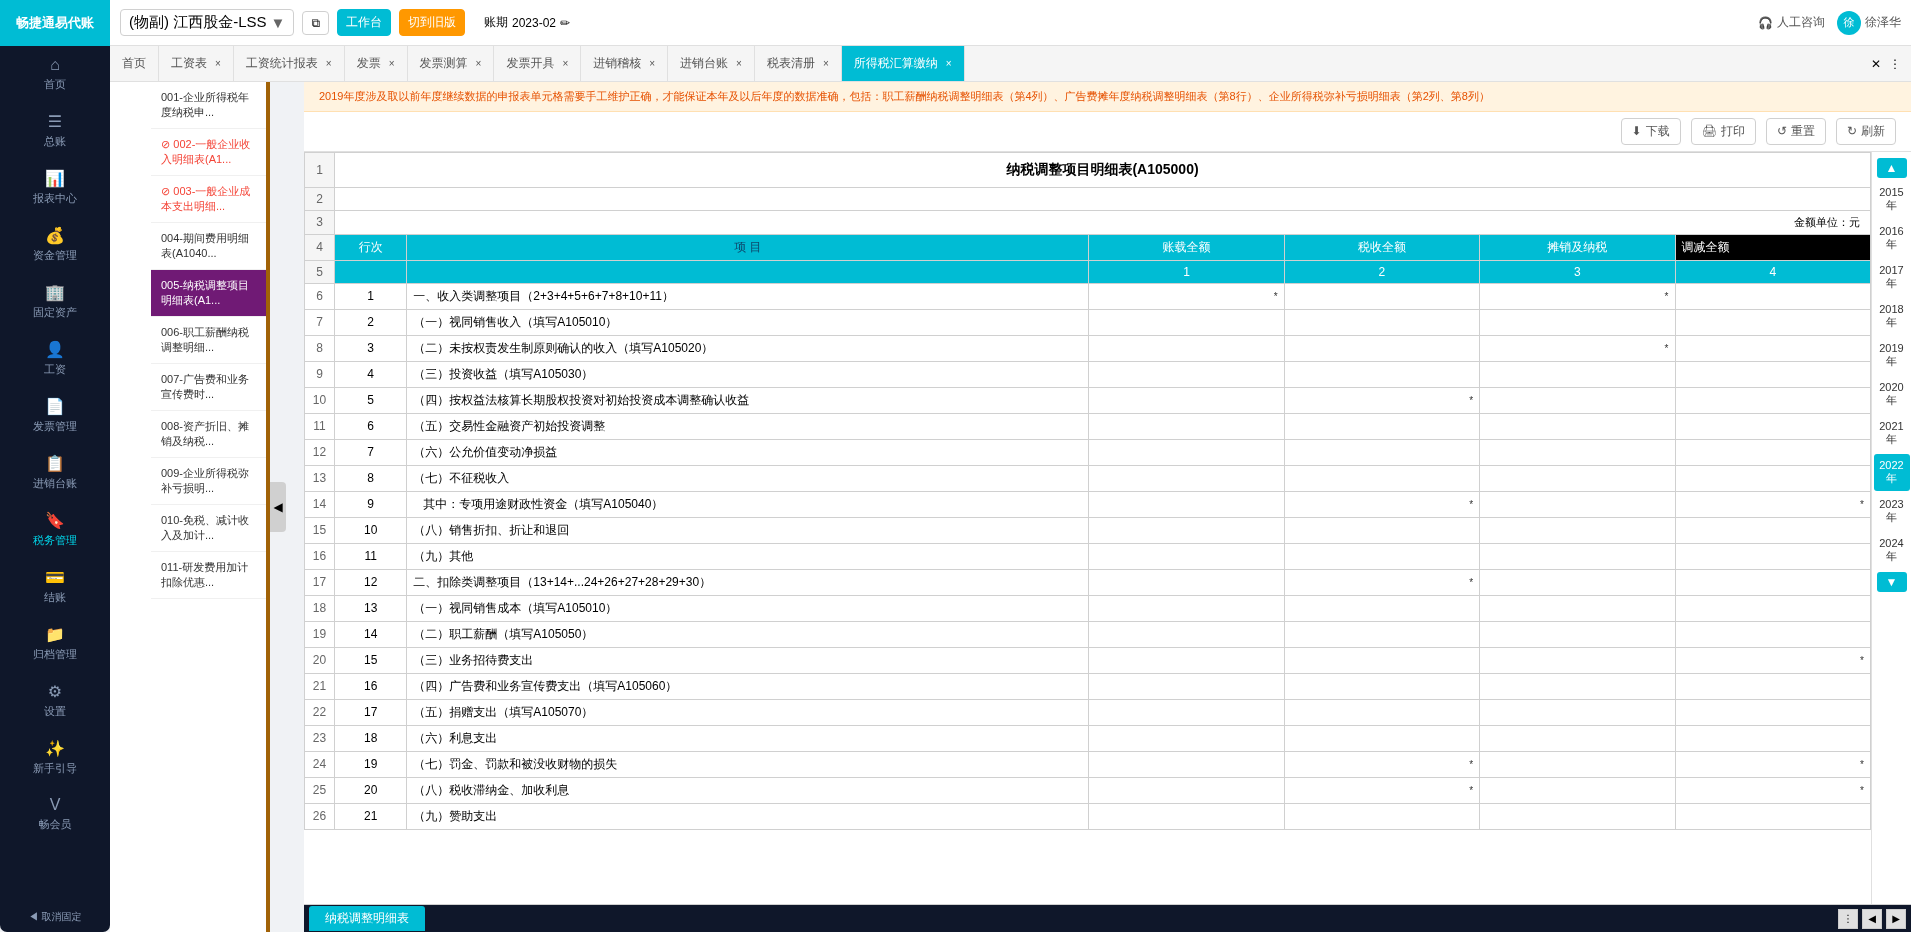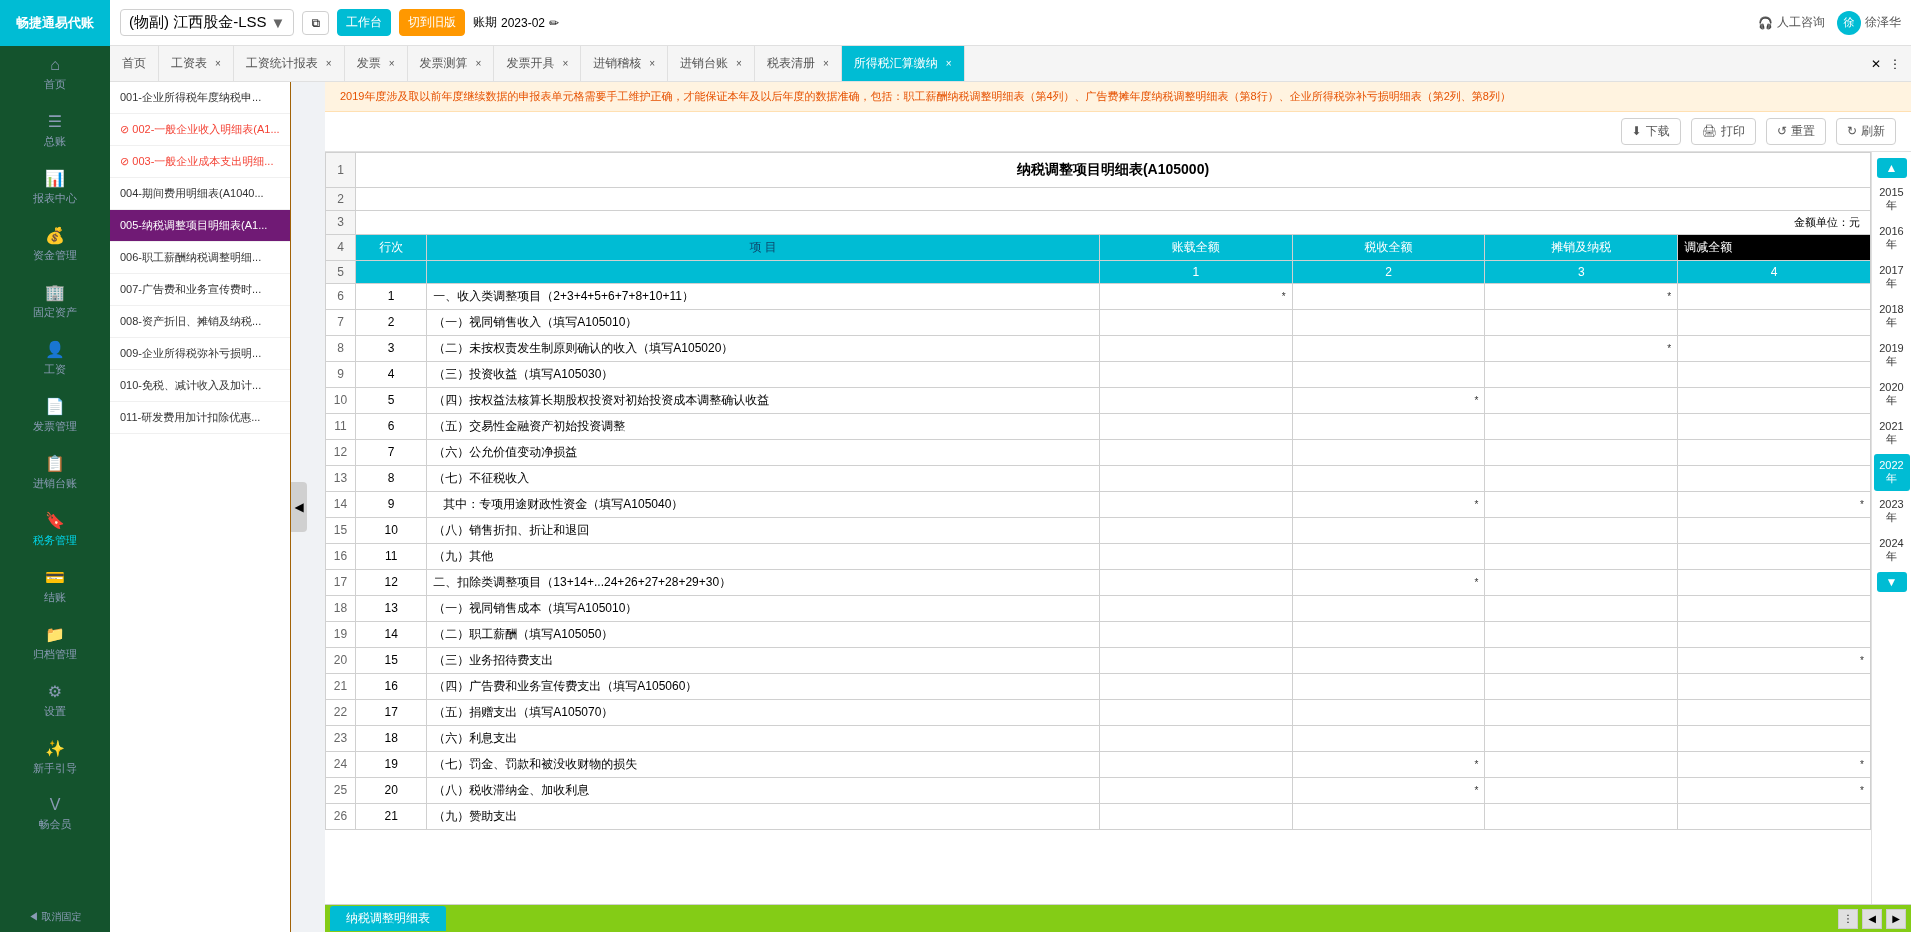--- a/index.html
+++ b/index.html
@@ -1,52 +1,52 @@
 <!DOCTYPE html>
 <html><head>
   <meta charset="utf-8">
   <style>
     * { box-sizing: border-box; margin: 0; padding: 0; }
     body { font-family: 'Microsoft YaHei', SimSun, sans-serif; font-size: 12px; background: #f0f2f5; display: flex; height: 932px; overflow: hidden; }
 
     
-    .sidebar { width: 110px; background: #14532d; display: flex; flex-direction: column; height: 100%; flex-shrink: 0; }
+    .sidebar { width: 110px; background: #0f172a; display: flex; flex-direction: column; height: 100%; flex-shrink: 0; border-radius: 7px; }
     .sidebar-logo { background: #00bcd4; height: 46px; display: flex; align-items: center; justify-content: center; color: white; font-size: 13px; font-weight: bold; padding: 0 8px; }
     .sidebar-nav { flex: 1; overflow-y: auto; }
     .sidebar-item { display: flex; flex-direction: column; align-items: center; justify-content: center; padding: 10px 0; color: #8a9bb5; cursor: pointer; font-size: 11px; }
     .sidebar-item.active { color: #00d4e8; }
     .sidebar-item .icon { font-size: 16px; margin-bottom: 3px; }
     .sidebar-fix { display: flex; align-items: center; justify-content: center; padding: 8px; color: #8a9bb5; font-size: 10px; cursor: pointer; }
 
     
     .main { flex: 1; display: flex; flex-direction: column; overflow: hidden; }
 
     
     .topbar { height: 46px; background: #fff; display: flex; align-items: center; padding: 0 10px; border-bottom: 1px solid #e0e0e0; gap: 8px; flex-shrink: 0; }
     .company-select { display: flex; align-items: center; gap: 4px; border: 1px solid #d0d0d0; border-radius: 4px; padding: 3px 8px; font-size: 15px; cursor: pointer; }
     .company-select .arrow { color: #666; }
     .topbar-btn { background: #fff; border: 1px solid #d0d0d0; border-radius: 4px; padding: 4px 8px; cursor: pointer; font-size: 12px; }
     .topbar-btn.primary { background: #00bcd4; color: white; border-color: #00bcd4; }
     .topbar-btn.warning { background: #ff9800; color: white; border-color: #ff9800; }
-    .period { display: flex; align-items: center; gap: 4px; font-size: 12px; }
+    .period { display: flex; align-items: center; gap: 4px; font-size: 12px; margin-left: 11px; }
     .topbar-right { margin-left: auto; display: flex; align-items: center; gap: 12px; font-size: 12px; color: #555; }
     .topbar-right .user { display: flex; align-items: center; gap: 4px; cursor: pointer; }
 
     
     .tabbar { height: 36px; background: #f5f5f5; display: flex; align-items: center; border-bottom: 1px solid #e0e0e0; flex-shrink: 0; overflow-x: auto; }
     .tab { display: flex; align-items: center; gap: 4px; padding: 0 12px; height: 36px; font-size: 12px; cursor: pointer; white-space: nowrap; color: #555; border-right: 1px solid #e0e0e0; }
     .tab.active { background: #00bcd4; color: white; }
     .tab .close-x { font-size: 10px; margin-left: 4px; }
     .tab-end { margin-left: auto; display: flex; align-items: center; padding: 0 10px; gap: 8px; }
 
     
     .content { flex: 1; display: flex; overflow: hidden; }
 
     
-    .left-panel { width: 181px; background: #fff; border-right: 1px solid #a16207; overflow-y: auto; flex-shrink: 0; }
+    .left-panel { width: 160px; background: #fff; border-right: 4px solid #a16207; overflow-y: auto; flex-shrink: 0; padding-left: 41px; }
     .left-panel-item { padding: 8px 10px; font-size: 11px; cursor: pointer; border-bottom: 1px solid #f0f0f0; color: #333; }
     .left-panel-item.active { background: #701a75; color: white; }
     .left-panel-item.error { color: #f44336; }
 
     
     .main-content { flex: 1; display: flex; flex-direction: column; overflow: hidden; background: #f5f5f5; }
 
     
     .warning-bar { background: #fff3e0; padding: 6px 15px; font-size: 11px; color: #e65100; border-bottom: 1px solid #ffe0b2; flex-shrink: 0; line-height: 1.5; }
 
@@ -64,21 +64,21 @@
     .spreadsheet .data-row td { background: #fff; }
     .spreadsheet td.asterisk { text-align: right; color: #333; font-size: 10px; }
 
     
     .year-panel { width: 40px; background: #fff; border-left: 1px solid #e0e0e0; display: flex; flex-direction: column; align-items: center; padding: 4px 0; overflow-y: auto; flex-shrink: 0; }
     .year-panel .nav-btn { width: 30px; height: 20px; background: #00bcd4; color: white; border: none; cursor: pointer; border-radius: 3px; display: flex; align-items: center; justify-content: center; font-size: 12px; margin: 2px; }
     .year-item { width: 36px; text-align: center; padding: 5px 2px; font-size: 11px; cursor: pointer; color: #333; border-radius: 3px; margin: 1px; }
     .year-item.active { background: #00bcd4; color: white; }
 
     
-    .bottom-tabbar { height: 28px; background: #84cc16; border-top: 1px solid #d0d0d0; display: flex; align-items: center; padding: 0 5px; flex-shrink: 0; }
+    .bottom-tabbar { height: 28px; background: #0f172a; border-top: 1px solid #d0d0d0; display: flex; align-items: center; padding: 0 5px; flex-shrink: 0; }
     .bottom-tab { padding: 4px 16px; background: #00bcd4; color: white; border-radius: 3px 3px 0 0; font-size: 12px; cursor: pointer; }
     .bottom-nav { display: flex; gap: 4px; margin-left: auto; }
     .bottom-nav-btn { width: 20px; height: 20px; background: #e0e0e0; border: 1px solid #ccc; cursor: pointer; display: flex; align-items: center; justify-content: center; font-size: 10px; }
 
     
     ::-webkit-scrollbar { width: 6px; height: 6px; }
     ::-webkit-scrollbar-track { background: #f1f1f1; }
     ::-webkit-scrollbar-thumb { background: #c0c0c0; border-radius: 3px; }
   </style>
 </head>

